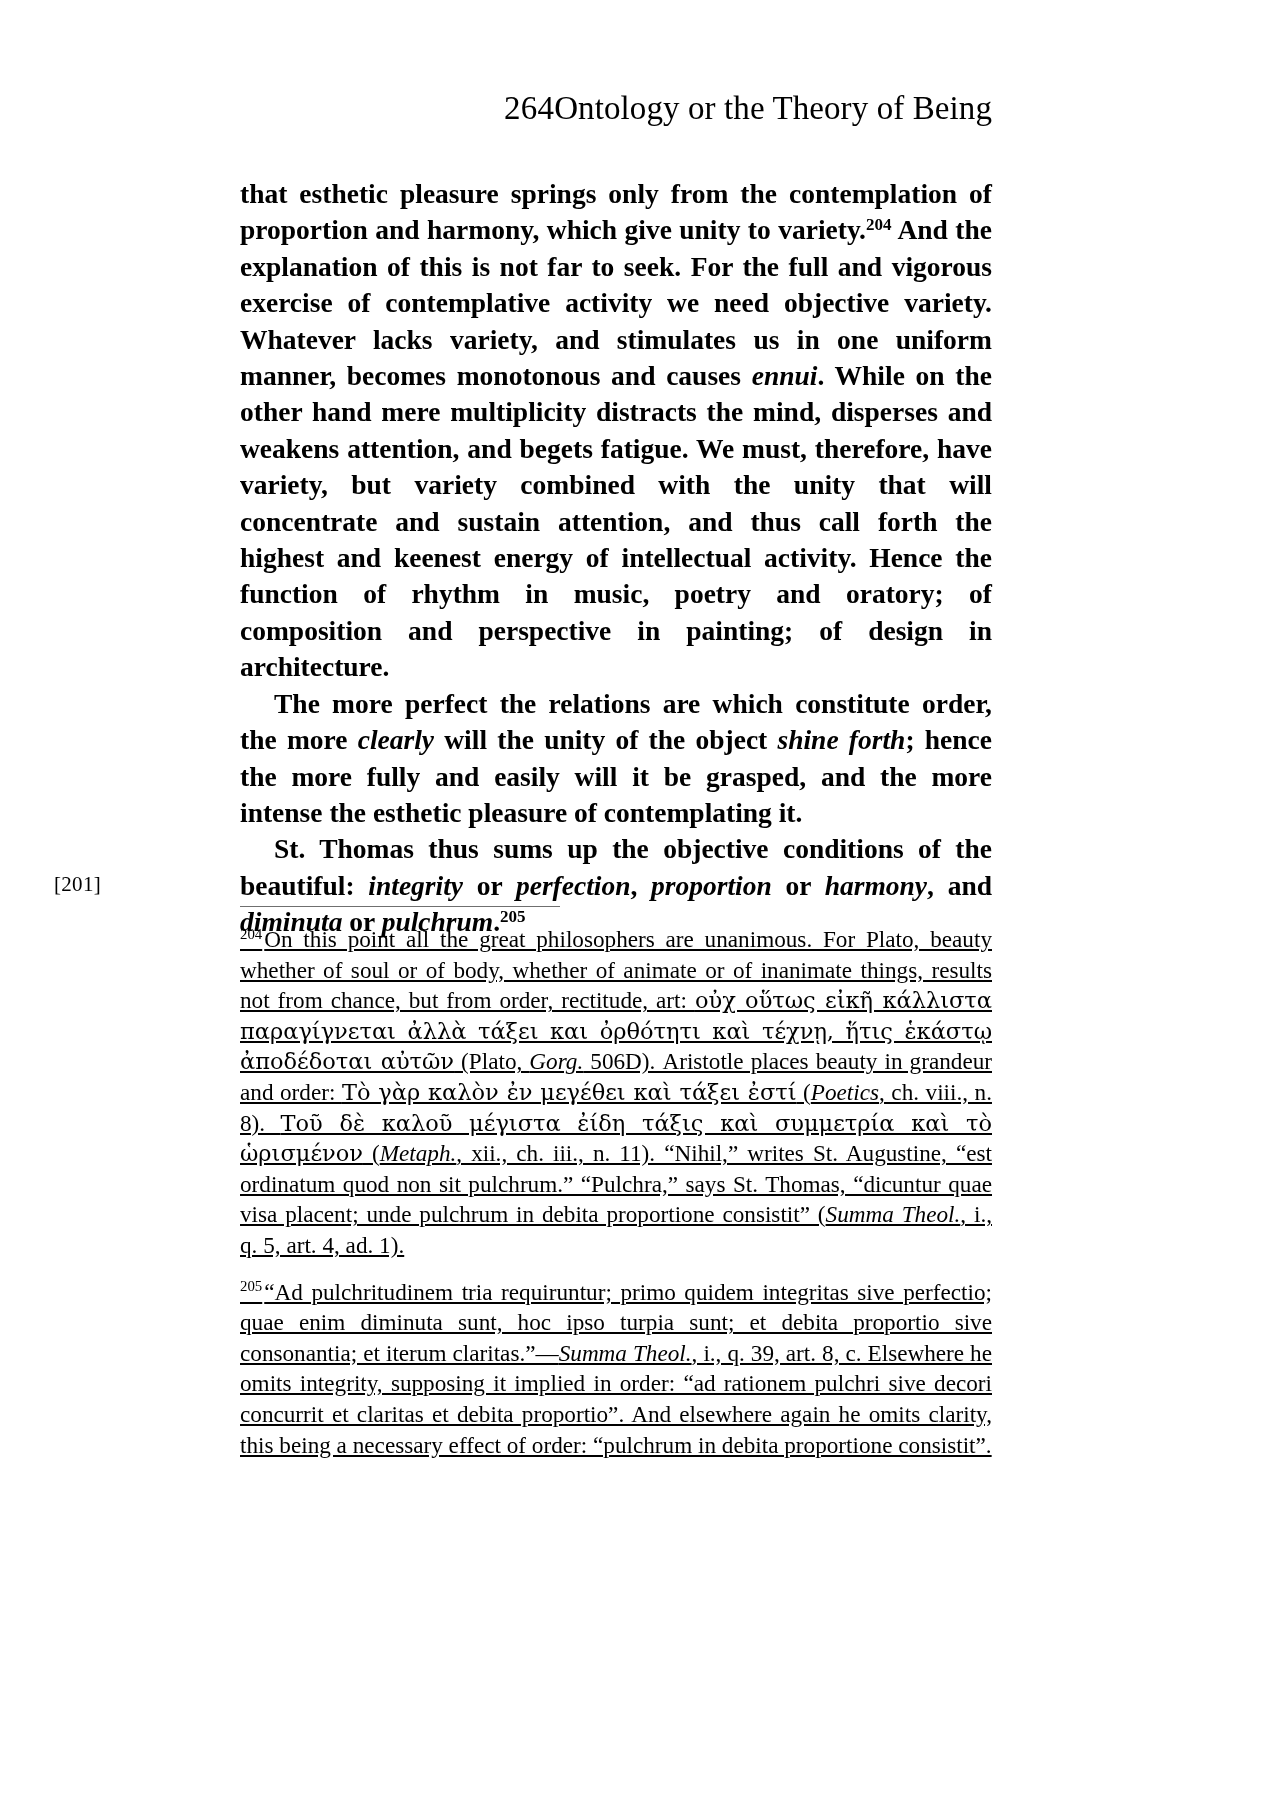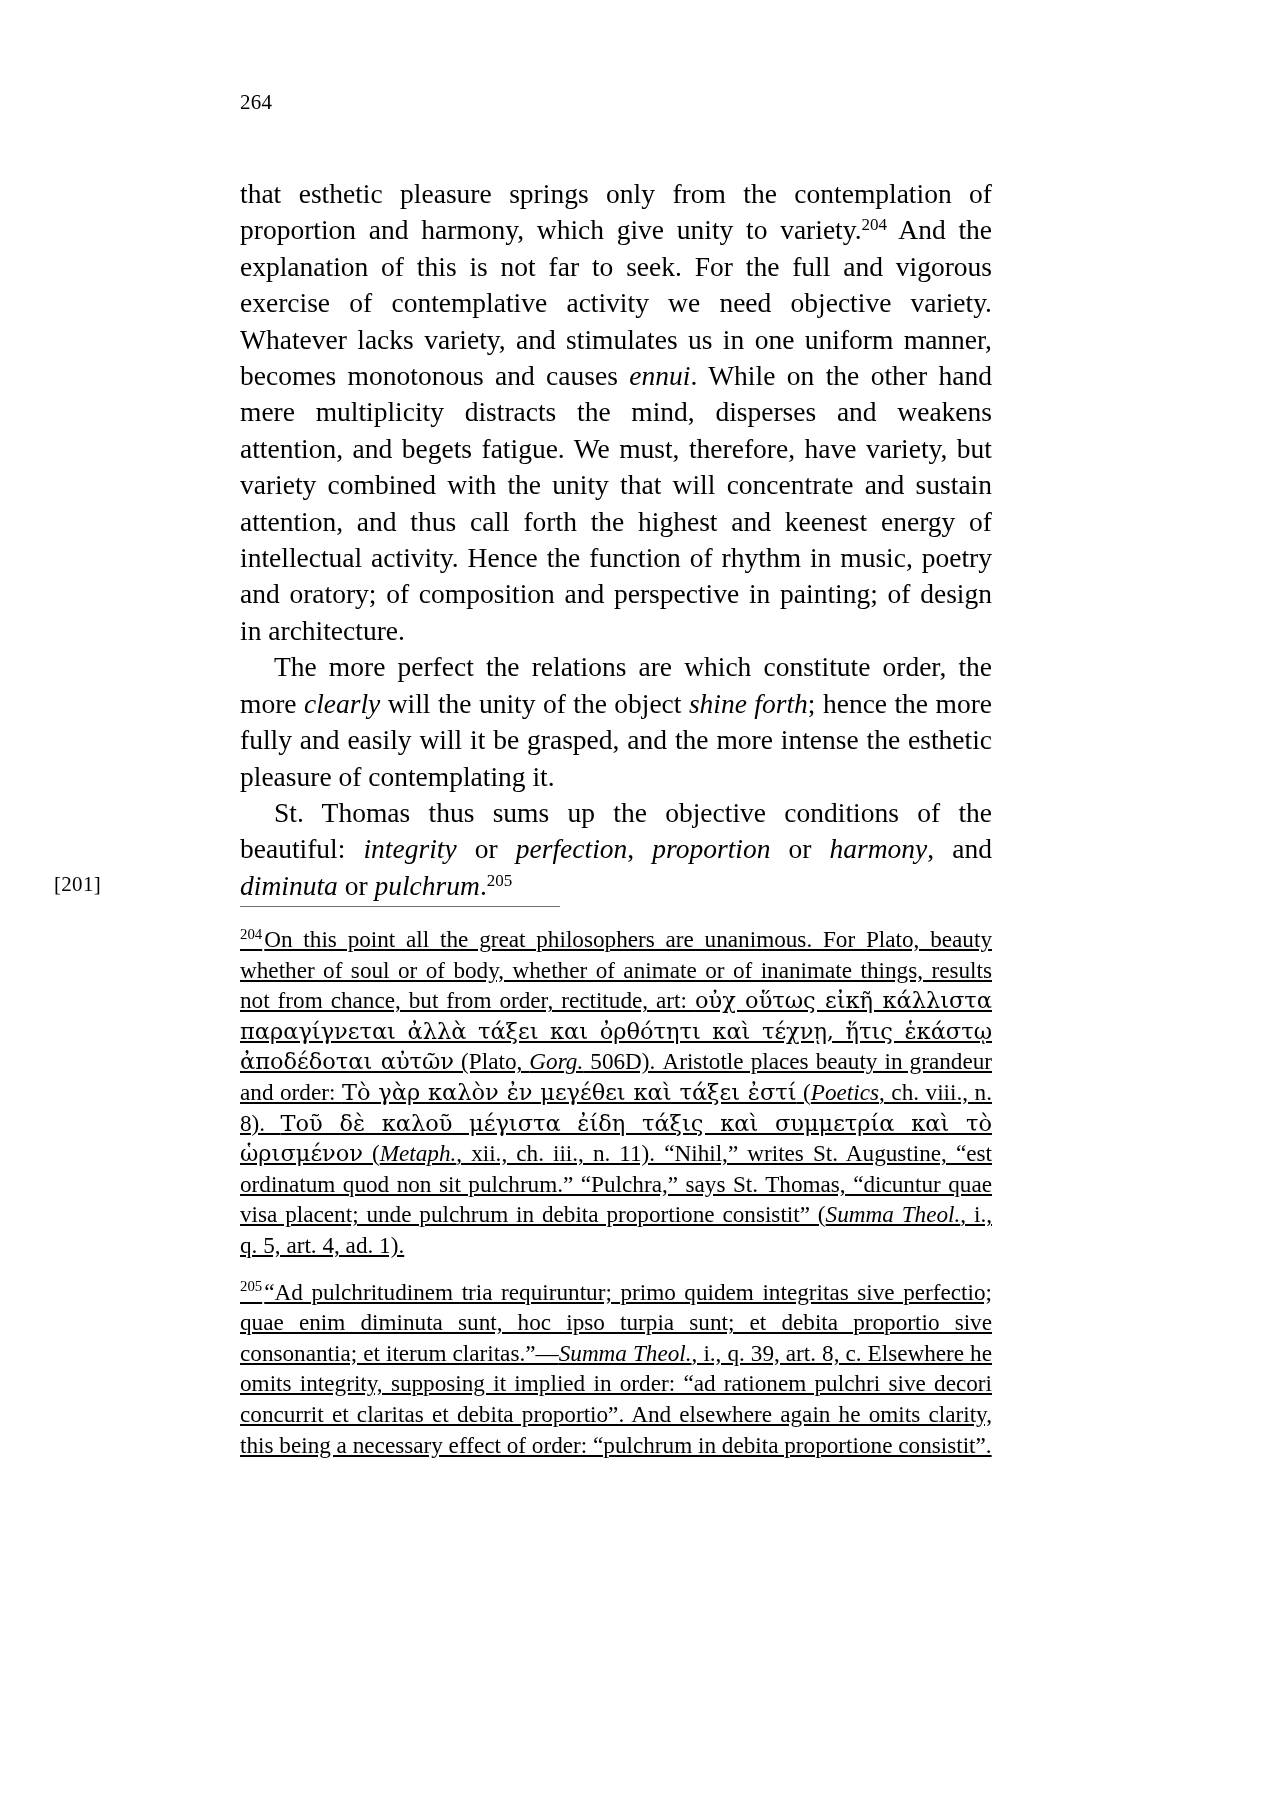--- a/index.html
+++ b/index.html
@@ -17,34 +17,35 @@
     overflow: hidden;
   }
 
   
   .running-head {
     position: absolute;
     left: 240px;
     top: 92px;
     width: 752px;
     display: flex;
-    justify-content: flex-start;
+    justify-content: flex-end;
     align-items: baseline;
-    font-size: 21px;
+    font-size: 33px;
     line-height: 1;
   }
   .folio { letter-spacing: 0.2px; }
   .head-title { letter-spacing: 0.1px; }
 
   
   .body-col {
     position: absolute;
     left: 240px;
     top: 176px;
     width: 752px;
+    font-weight: bold;
   }
   .body-col p {
     margin: 0;
     font-size: 27.5px;
     line-height: 36.4px;
     text-align: justify;
     text-justify: inter-word;
     -webkit-hyphens: none;
     hyphens: none;
   }
@@ -103,20 +104,21 @@
     font-size: 0.97em;
   }
 </style>
 </head>
 <body>
 
 <div class="page">
 
   <div class="running-head">
     <span class="folio">264</span>
+    <span class="head-title">Ontology or the Theory of Being</span>
   </div>
 
   <div class="body-col">
 
     <p><span>that esthetic pleasure springs only from the contemplation of proportion and harmony, which give unity to variety.</span><sup>204</sup><span> And the explanation of this is not far to seek.  For the full and vigorous exercise of contemplative activity we need objective variety. Whatever lacks variety, and stimulates us in one uniform manner, becomes monotonous and causes </span><em>ennui</em><span>.  While on the other hand mere multiplicity distracts the mind, disperses and weakens attention, and begets fatigue. We must, therefore, have variety, but variety combined with the unity that will concentrate and sustain attention, and thus call forth the highest and keenest energy of intellectual activity.  Hence the function of rhythm in music, poetry and oratory; of composition and perspective in painting; of design in architecture.</span></p>
 
     <p class="indent"><span>The more perfect the relations are which constitute order, the more </span><em>clearly</em><span> will the unity of the object </span><em>shine forth</em><span>; hence the more fully and easily will it be grasped, and the more intense the esthetic pleasure of contemplating it.</span></p>
 
     <p class="indent"><span>St.  Thomas thus sums up the objective conditions of the beautiful: </span><em>integrity</em><span> or </span><em>perfection</em><span>, </span><em>proportion</em><span> or </span><em>harmony</em><span>, and </span><em>diminuta</em><span> or </span><em>pulchrum</em><span>.</span><sup>205</sup></p>
 

